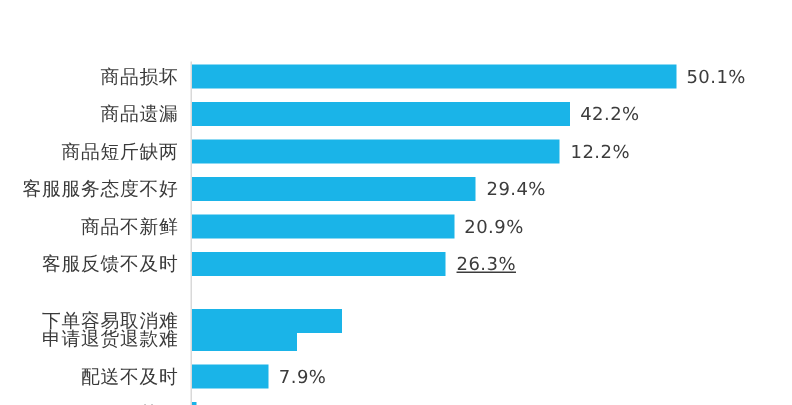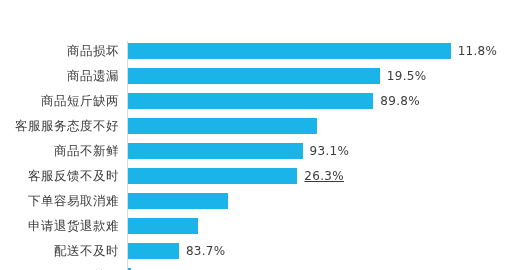--- a/index.html
+++ b/index.html
@@ -76,58 +76,59 @@
 </head>
 <body>
 
 <div id="chart-root">
   <div class="plot-area">
     <div class="axis-line"></div>
     <div id="rows">
         <div class="bar-row" style="top: 10px;">
           <div class="cat-label">商品损坏</div>
           <div class="bar" style="width: 322.644px; background: rgb(26, 180, 232);"></div>
-          <div class="val-label" style="left: 457.644px;">11.8%</div>
+          <div class="val-label" style="left: 457.644px;">50.1%</div>
         </div>
         <div class="bar-row" style="top: 35px;">
           <div class="cat-label">商品遗漏</div>
           <div class="bar" style="width: 251.804px; background: rgb(26, 180, 232);"></div>
-          <div class="val-label" style="left: 386.804px;">19.5%</div>
+          <div class="val-label" style="left: 386.804px;">42.2%</div>
         </div>
         <div class="bar-row" style="top: 60px;">
           <div class="cat-label">商品短斤缺两</div>
           <div class="bar" style="width: 245.364px; background: rgb(26, 180, 232);"></div>
-          <div class="val-label" style="left: 380.364px;">89.8%</div>
+          <div class="val-label" style="left: 380.364px;">12.2%</div>
         </div>
         <div class="bar-row" style="top: 85px;">
           <div class="cat-label">客服服务态度不好</div>
           <div class="bar" style="width: 189.336px; background: rgb(26, 180, 232);"></div>
+          <div class="val-label" style="left: 324.336px;">29.4%</div>
         </div>
         <div class="bar-row" style="top: 110px;">
           <div class="cat-label">商品不新鲜</div>
           <div class="bar" style="width: 174.524px; background: rgb(26, 180, 232);"></div>
-          <div class="val-label" style="left: 309.524px;">93.1%</div>
+          <div class="val-label" style="left: 309.524px;">20.9%</div>
         </div>
         <div class="bar-row" style="top: 135px;">
           <div class="cat-label">客服反馈不及时</div>
           <div class="bar" style="width: 169.372px; background: rgb(26, 180, 232);"></div>
           <div class="val-label" style="left: 304.372px; text-decoration: underline;">26.3%</div>
         </div>
-        <div class="bar-row" style="top: 160px;">
+        <div class="bar-row" style="top: 173px;">
           <div class="cat-label">下单容易取消难</div>
           <div class="bar" style="width: 99.82px; background: rgb(26, 180, 232);"></div>
         </div>
         <div class="bar-row" style="top: 185px; font-family: Liberation Serif, serif;">
           <div class="cat-label">申请退货退款难</div>
           <div class="bar" style="width: 69.552px; background: rgb(26, 180, 232);"></div>
         </div>
         <div class="bar-row" style="top: 210px;">
           <div class="cat-label">配送不及时</div>
           <div class="bar" style="width: 50.876px; background: rgb(26, 180, 232);"></div>
-          <div class="val-label" style="left: 185.876px;">83.7%</div>
+          <div class="val-label" style="left: 185.876px;">7.9%</div>
         </div>
         <div class="bar-row" style="top: 235px;">
           <div class="cat-label">其他</div>
           <div class="bar" style="width: 3.22px; background: rgb(26, 180, 232);"></div>
         </div>
       </div>
   </div>
 </div>
 
 </body></html>

